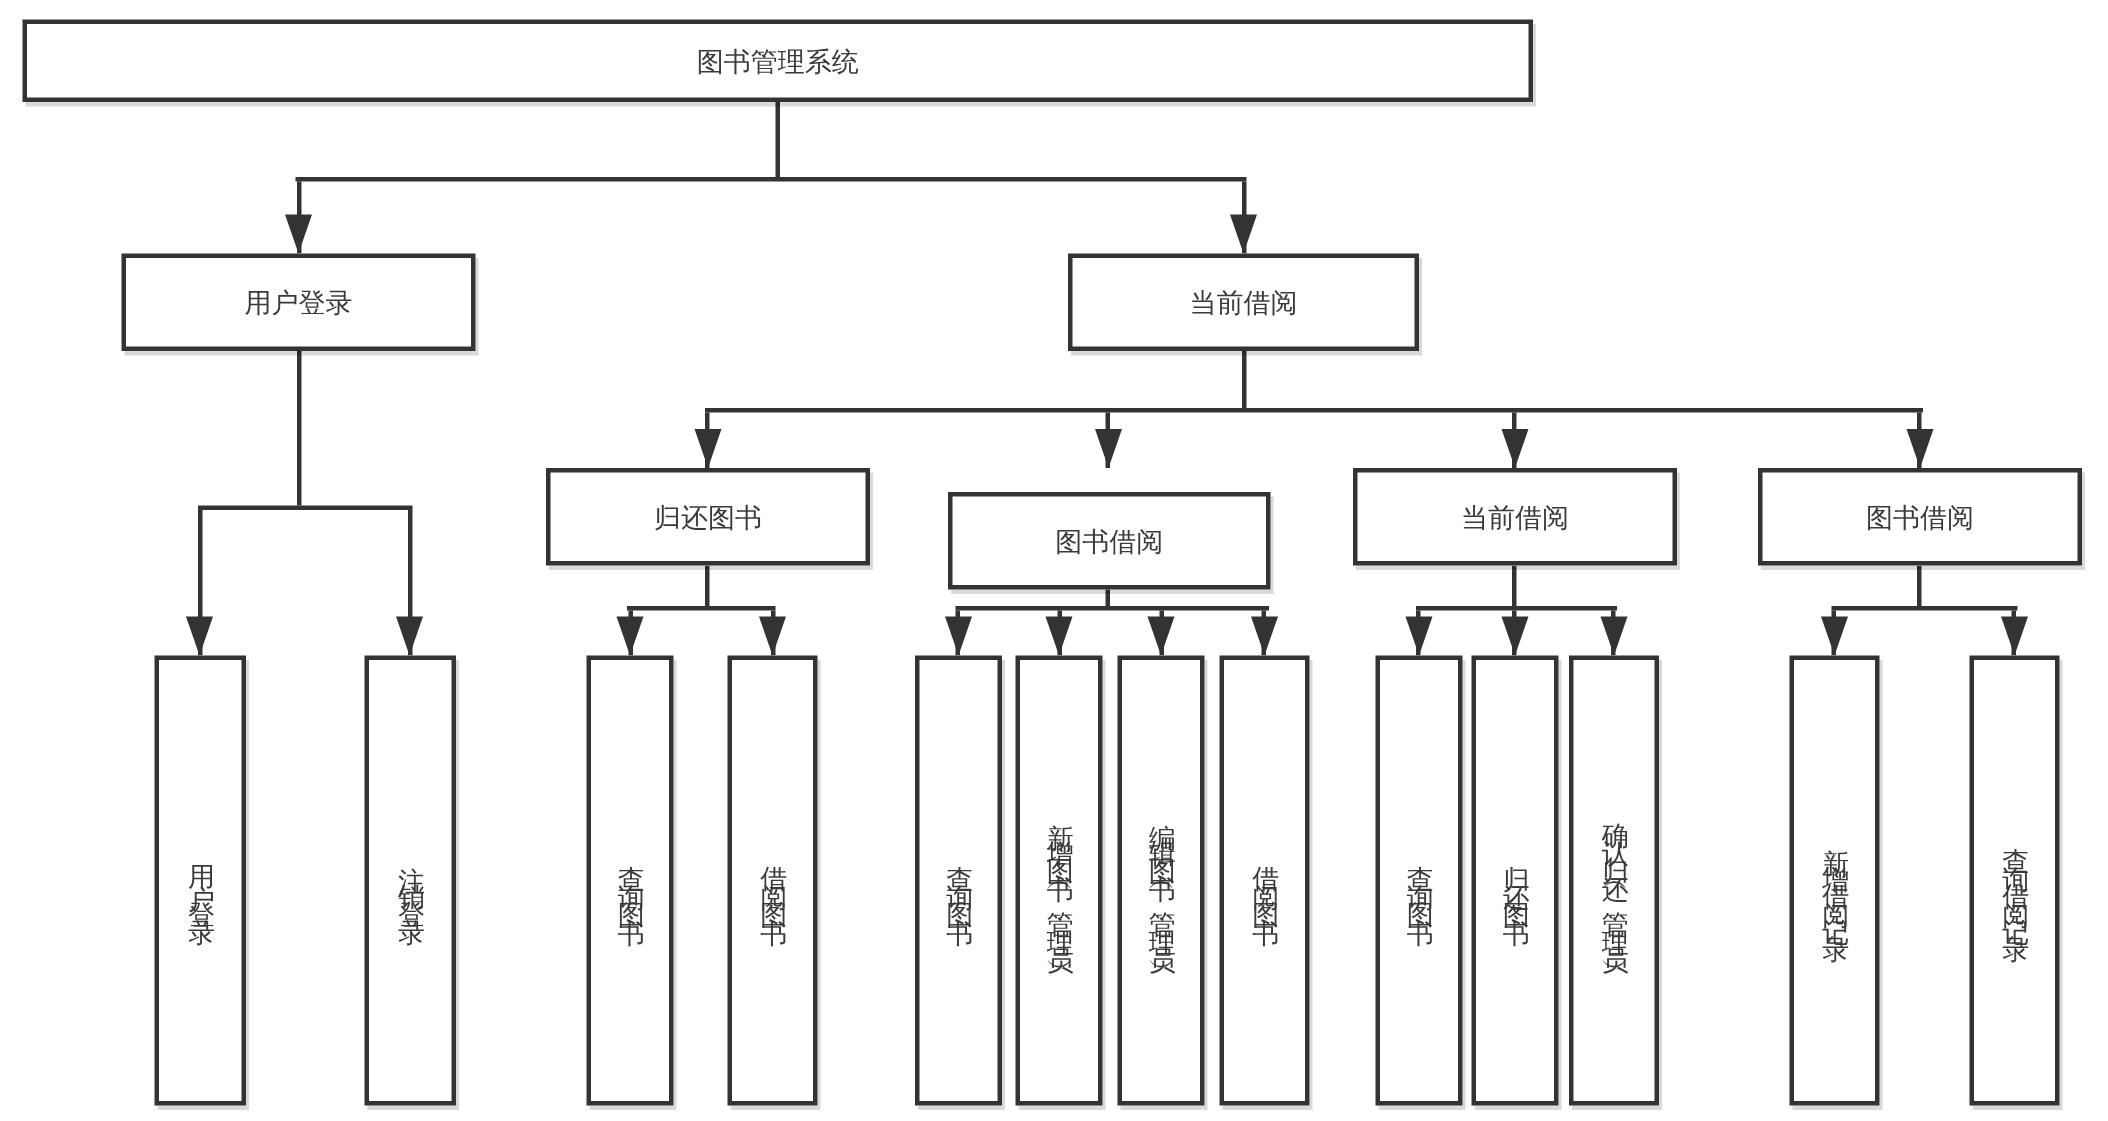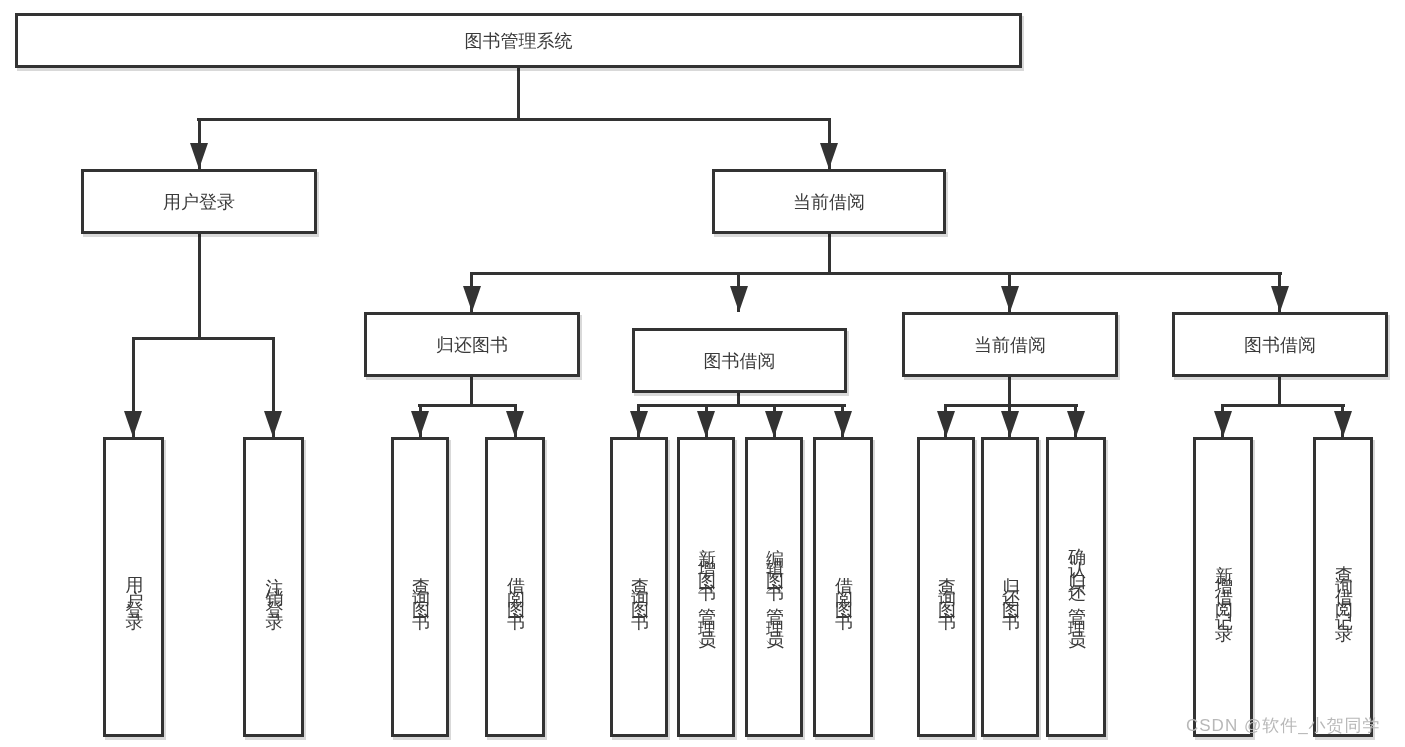--- a/index.html
+++ b/index.html
@@ -172,15 +172,14 @@
     <span>确认归还（管理员）</span>
   </div>
 
   <div class="node leaf" style="left:1193px;top:437px;width:60px;height:300px">
     <span>新增借阅记录</span>
   </div>
   <div class="node leaf" style="left:1313px;top:437px;width:60px;height:300px">
     <span>查询借阅记录</span>
   </div>
 
-  <div class="watermark">CSDN @软件_小贺同学</div>
 
 </div>
 
 </body></html>

